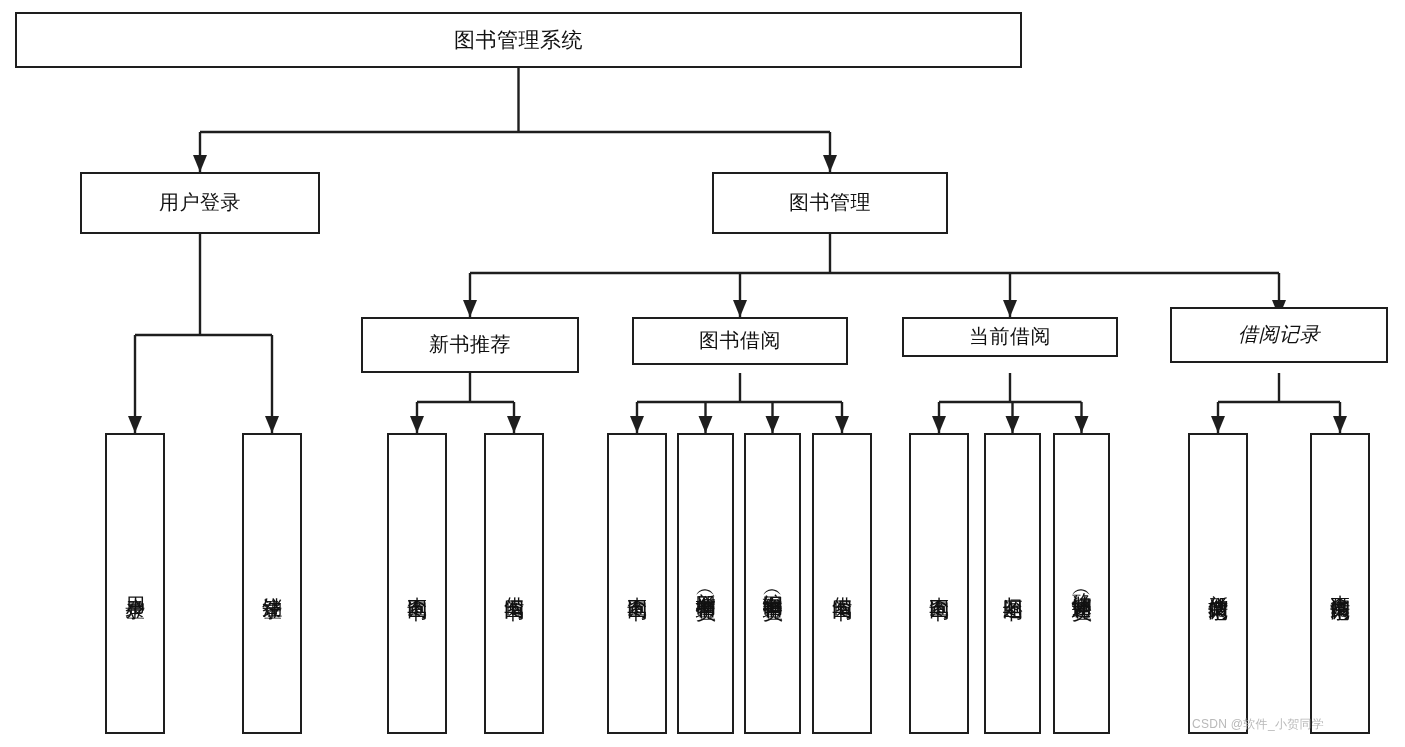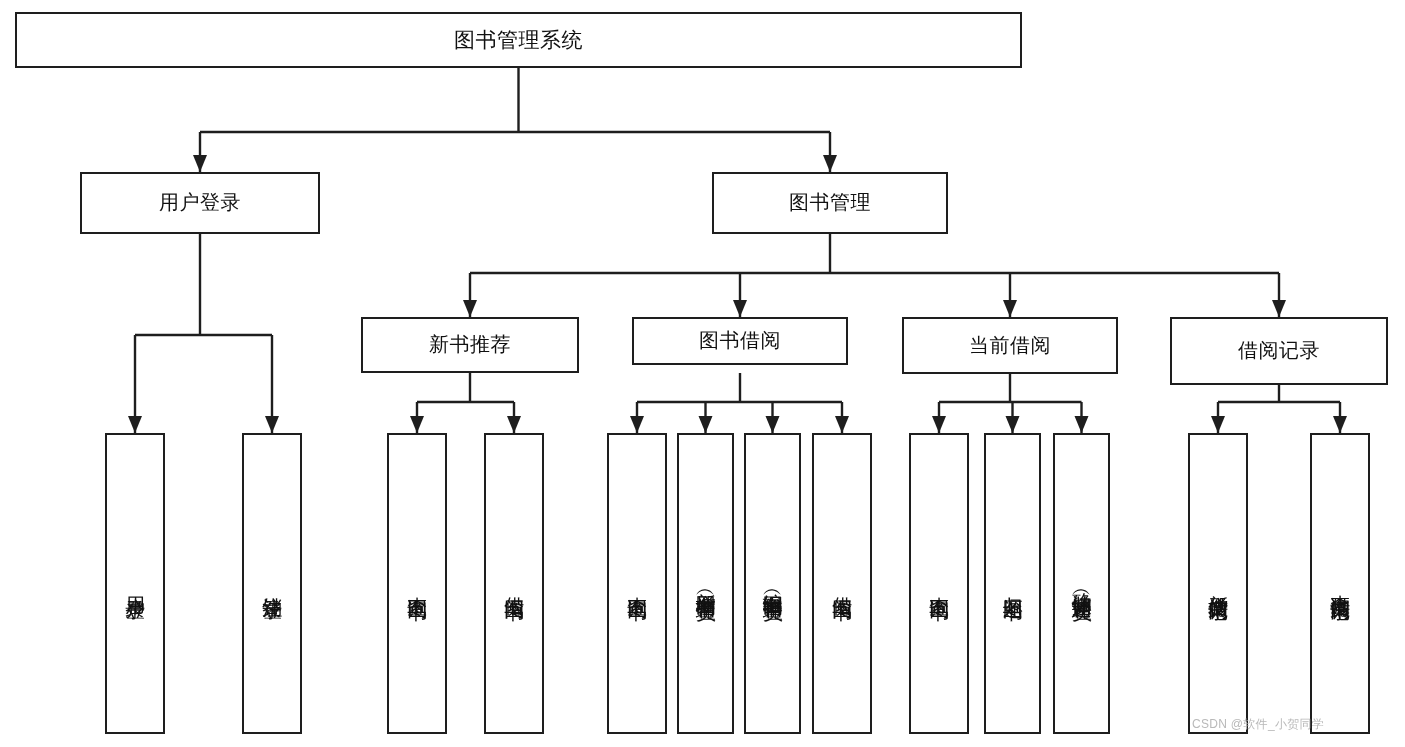--- a/index.html
+++ b/index.html
@@ -128,24 +128,24 @@
       </div>
       <div class="node horizontal" style="left: 712px; top: 172px; width: 236px; height: 62px;">
         <span>图书管理</span>
       </div>
       <div class="node horizontal" style="left: 361px; top: 317px; width: 218px; height: 56px;">
         <span>新书推荐</span>
       </div>
       <div class="node horizontal" style="left: 632px; top: 317px; width: 216px; height: 48px;">
         <span>图书借阅</span>
       </div>
-      <div class="node horizontal" style="left: 902px; top: 317px; width: 216px; height: 57px;">
+      <div class="node horizontal" style="left: 902px; top: 317px; width: 216px; height: 40px;">
         <span>当前借阅</span>
       </div>
-      <div class="node horizontal" style="left: 1170px; top: 317px; width: 218px; height: 68px;">
+      <div class="node horizontal" style="left: 1170px; top: 307px; width: 218px; height: 56px; font-style: italic;">
         <span>借阅记录</span>
       </div>
       <div class="node vertical" style="left: 105px; top: 433px; width: 60px; height: 301px;">
         <span>用户登录</span>
       </div>
       <div class="node vertical" style="left: 242px; top: 433px; width: 60px; height: 301px;">
         <span>注销登录</span>
       </div>
       <div class="node vertical" style="left: 387px; top: 433px; width: 60px; height: 301px;">
         <span>查询图书</span>

